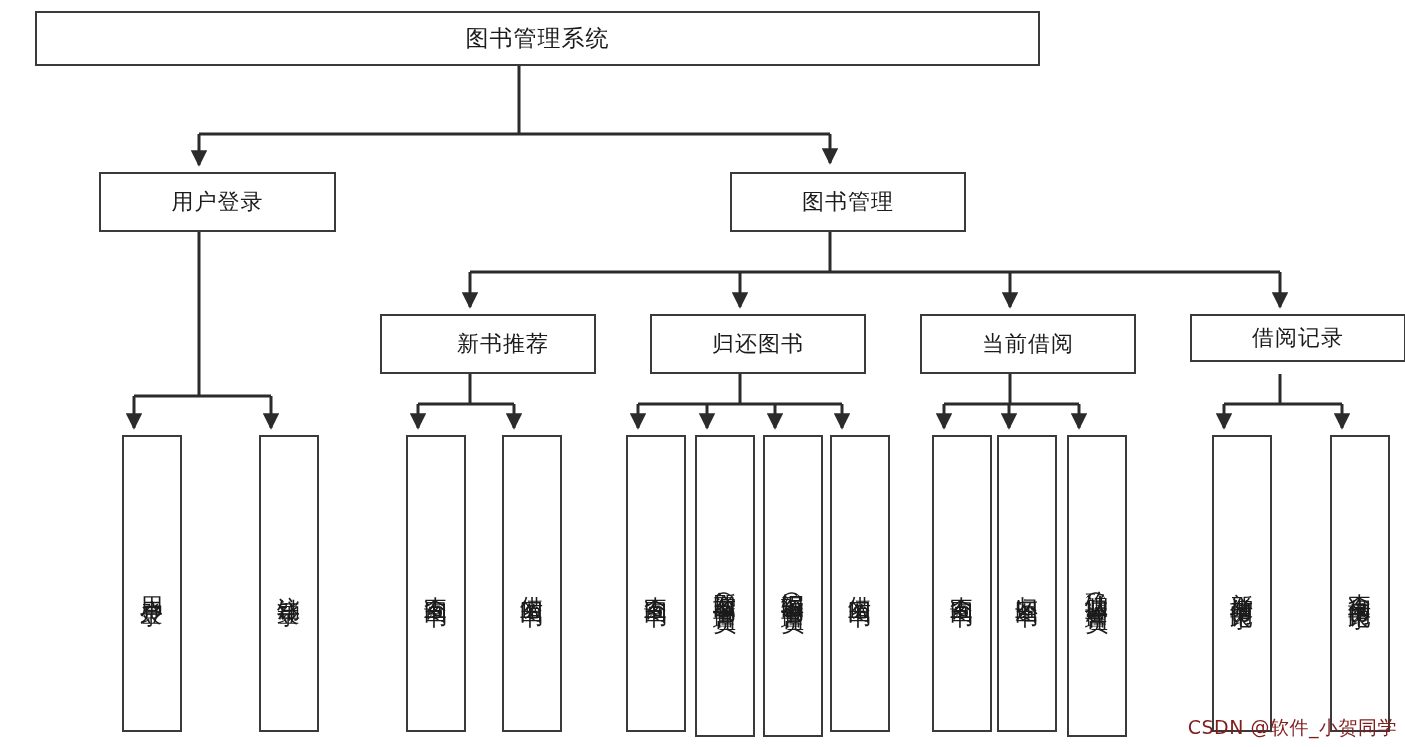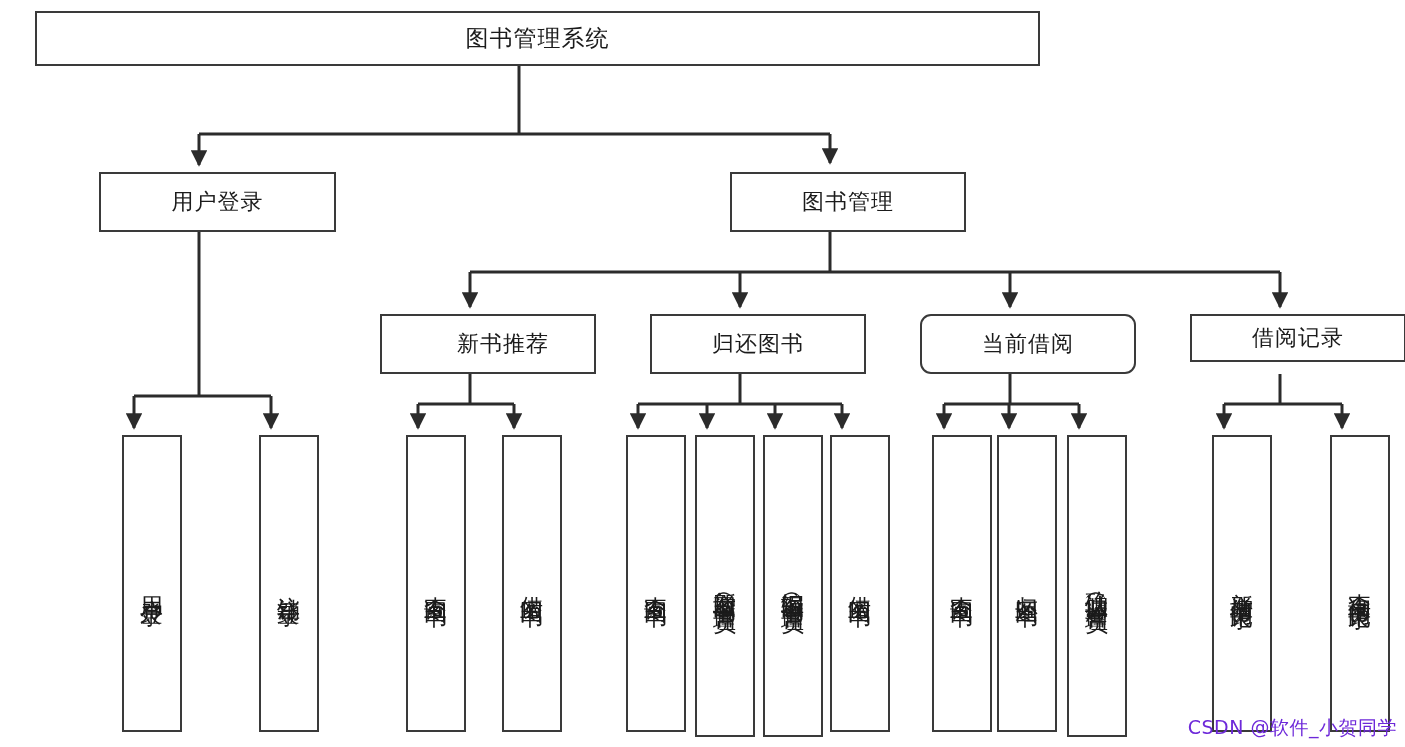--- a/index.html
+++ b/index.html
@@ -60,21 +60,21 @@
     color: #1b1b1b;
   }
   .htext {
     white-space: nowrap;
   }
   #watermark {
     position: absolute;
     right: 8px;
     bottom: 6px;
     font-size: 19px;
-    color: #6d28d9;
+    color: #7f1d1d;
     letter-spacing: 0.5px;
     white-space: nowrap;
     user-select: none;
   }
 </style>
 </head>
 <body>
 
 <div id="canvas">
 
@@ -141,21 +141,21 @@
   </div>
 
   <div class="node horiz" style="left:362px; top:314px; width:216px; height:60px;padding-left:30px;">
     <span class="htext">新书推荐</span>
   </div>
 
   <div class="node horiz" style="left:632px; top:314px; width:216px; height:60px;">
     <span class="htext">归还图书</span>
   </div>
 
-  <div class="node horiz" style="left:902px; top:314px; width:216px; height:60px;border-radius:11px;">
+  <div class="node horiz" style="left:902px; top:314px; width:216px; height:60px;">
     <span class="htext">当前借阅</span>
   </div>
 
   <div class="node horiz" style="left:1172px; top:314px; width:216px; height:48px;">
     <span class="htext">借阅记录</span>
   </div>
 
   <div class="node leaf" style="left:104px; top:435px; width:60px; height:297px;">
     <span class="vtext">用户登录</span>
   </div>

